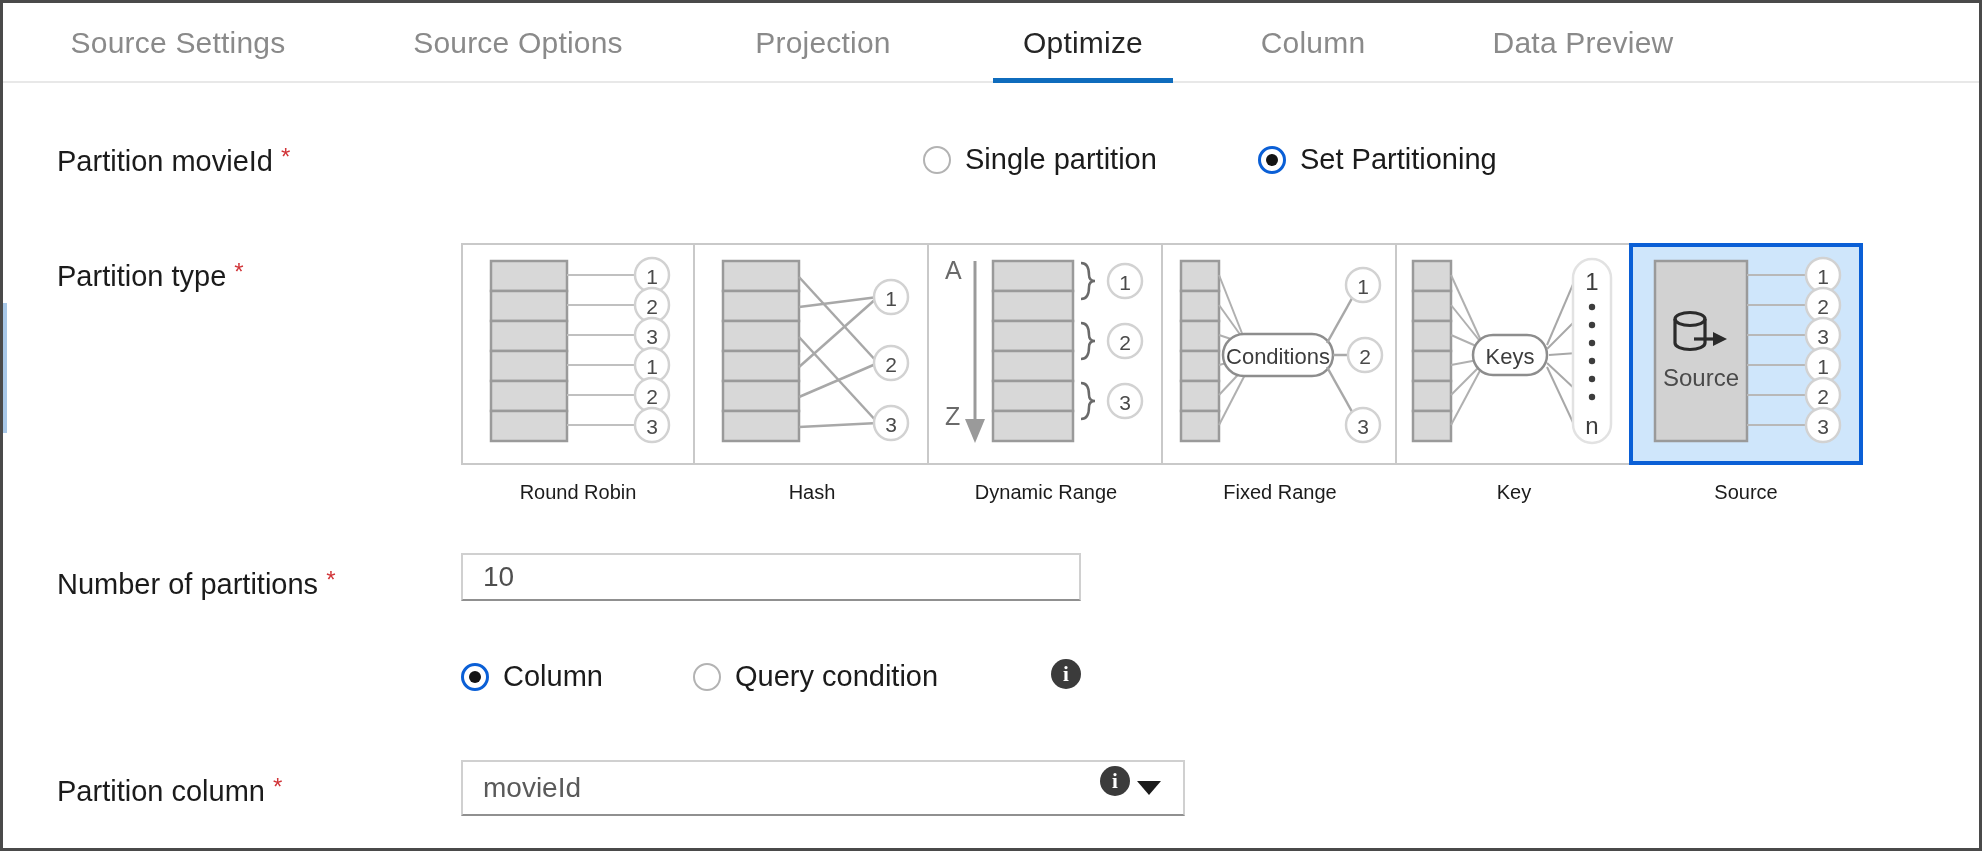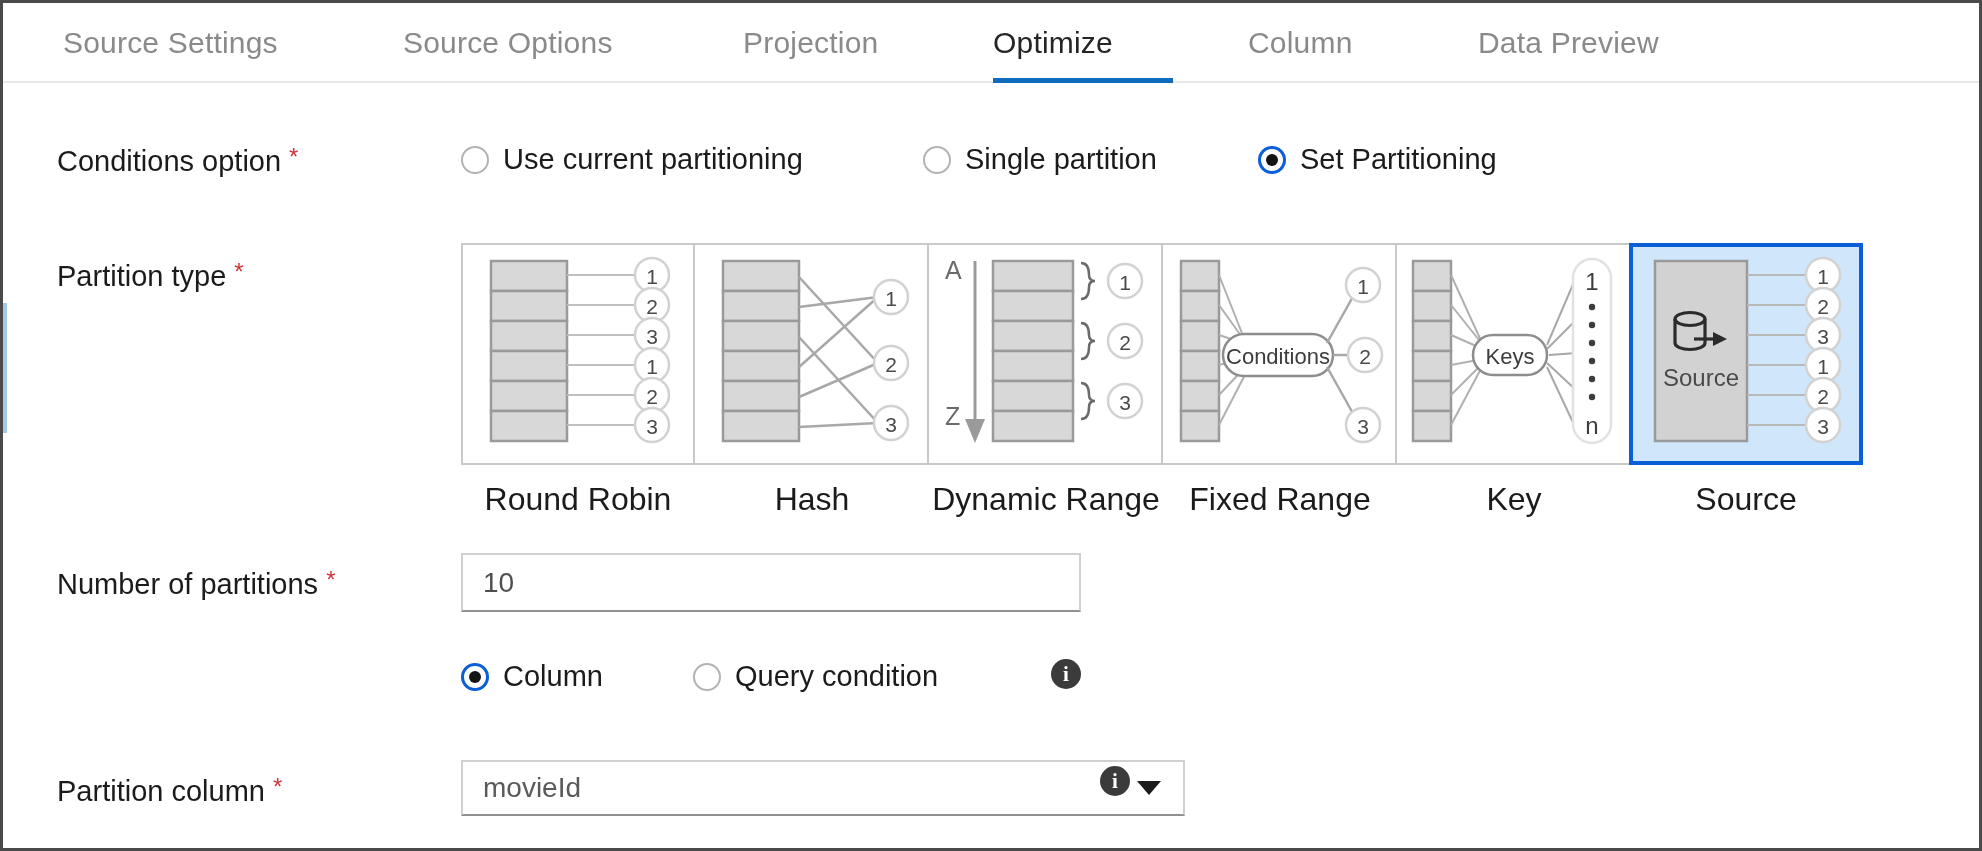--- a/index.html
+++ b/index.html
@@ -33,21 +33,21 @@
     left: 0; top: 0;
     width: 1982px; height: 80px;
     background: #ffffff;
     border-bottom: 2px solid #e8e8e8;
   }
   .tab {
     position: absolute;
     top: 0; height: 80px;
     display: flex;
     align-items: center;
-    justify-content: flex-start;
+    justify-content: center;
     font-size: 30px;
     color: #8a8a8a;
     letter-spacing: .2px;
     white-space: nowrap;
     cursor: pointer;
   }
   .tab.active {
     color: #252525;
   }
   .tab .underline {
@@ -128,21 +128,21 @@
     overflow: hidden;
   }
   .cardwrap + .cardwrap .card { border-left: none; }
   .cardwrap.selected .card {
     border: 4px solid #0a5fd6;
     background: #cfe6fb;
   }
   .cardwrap.selected { margin-left: -2px; }
   .card-label {
     margin-top: 16px;
-    font-size: 32px;
+    font-size: 20px;
     color: #1b1b1b;
     white-space: nowrap;
   }
   .card svg { display: block; }
 
   
   .txtinput {
     position: absolute;
     background: #ffffff;
     border: 2px solid #d0d0d0;
@@ -218,27 +218,23 @@
       <span>Column</span>
 
     </div>
     <div class="tab" style="left:1475px;width:210px">
       <span>Data Preview</span>
 
     </div>
   </div>
 
   <div class="flabel" style="left:54px;top:140px">
-    <span>Conditions option</span><span class="req">*</span>
-  </div>
-
-  <div class="radio-opt" style="left:458px;top:140px">
-    <span class="rad"></span>
-    <span class="rad-label">Use current partitioning</span>
-  </div>
+    <span>Partition movieId</span><span class="req">*</span>
+  </div>
+
   <div class="radio-opt" style="left:920px;top:140px">
     <span class="rad"></span>
     <span class="rad-label">Single partition</span>
   </div>
   <div class="radio-opt" style="left:1255px;top:140px">
     <span class="rad sel"></span>
     <span class="rad-label">Set Partitioning</span>
   </div>
 
   <div class="flabel" style="left:54px;top:255px">
@@ -479,21 +475,21 @@
         </svg>
       </div>
       <div class="card-label">Source</div>
     </div>
 
   </div>
 
   <div class="flabel" style="left:54px;top:563px">
     <span>Number of partitions</span><span class="req">*</span>
   </div>
-  <div class="txtinput" style="left:458px;top:550px;width:620px;height:59px">
+  <div class="txtinput" style="left:458px;top:550px;width:620px;height:48px">
     <span>10</span>
   </div>
 
   <div class="radio-opt" style="left:458px;top:657px">
     <span class="rad sel"></span>
     <span class="rad-label">Column</span>
   </div>
   <div class="radio-opt" style="left:690px;top:657px">
     <span class="rad"></span>
     <span class="rad-label">Query condition</span>

